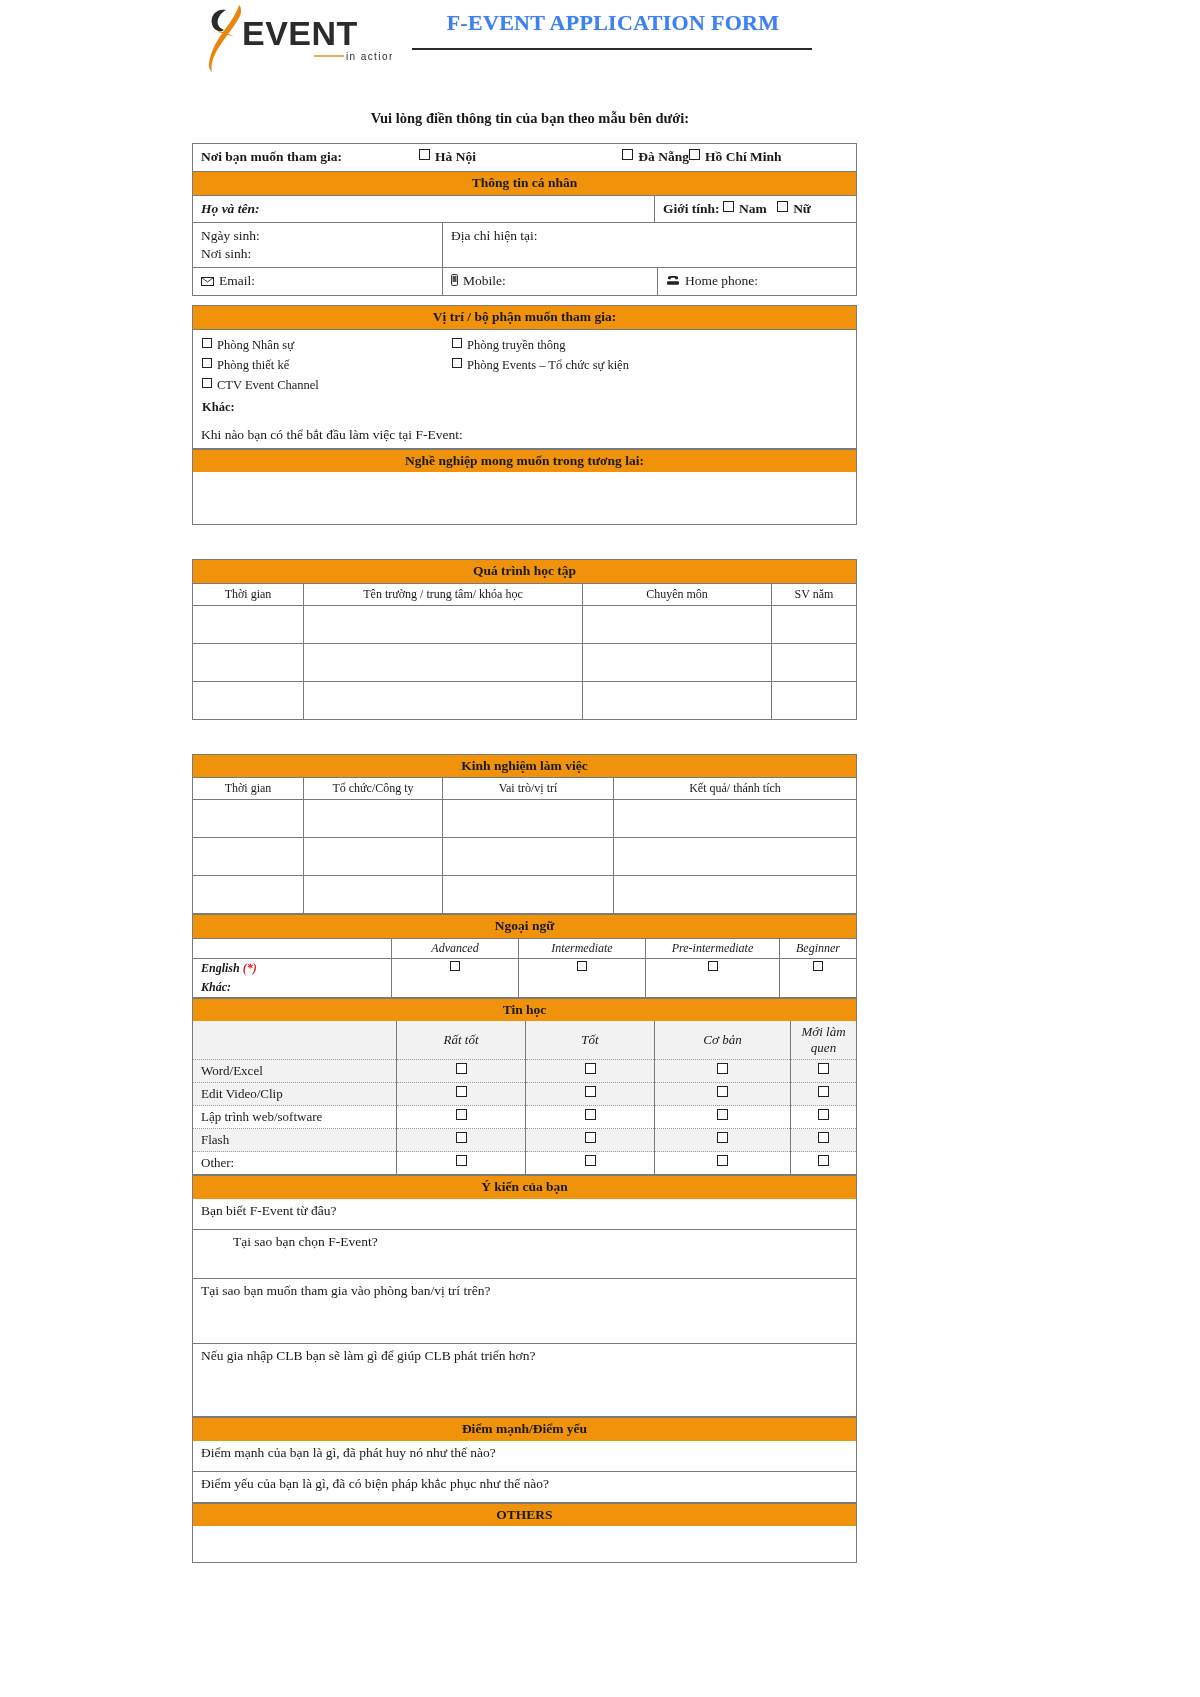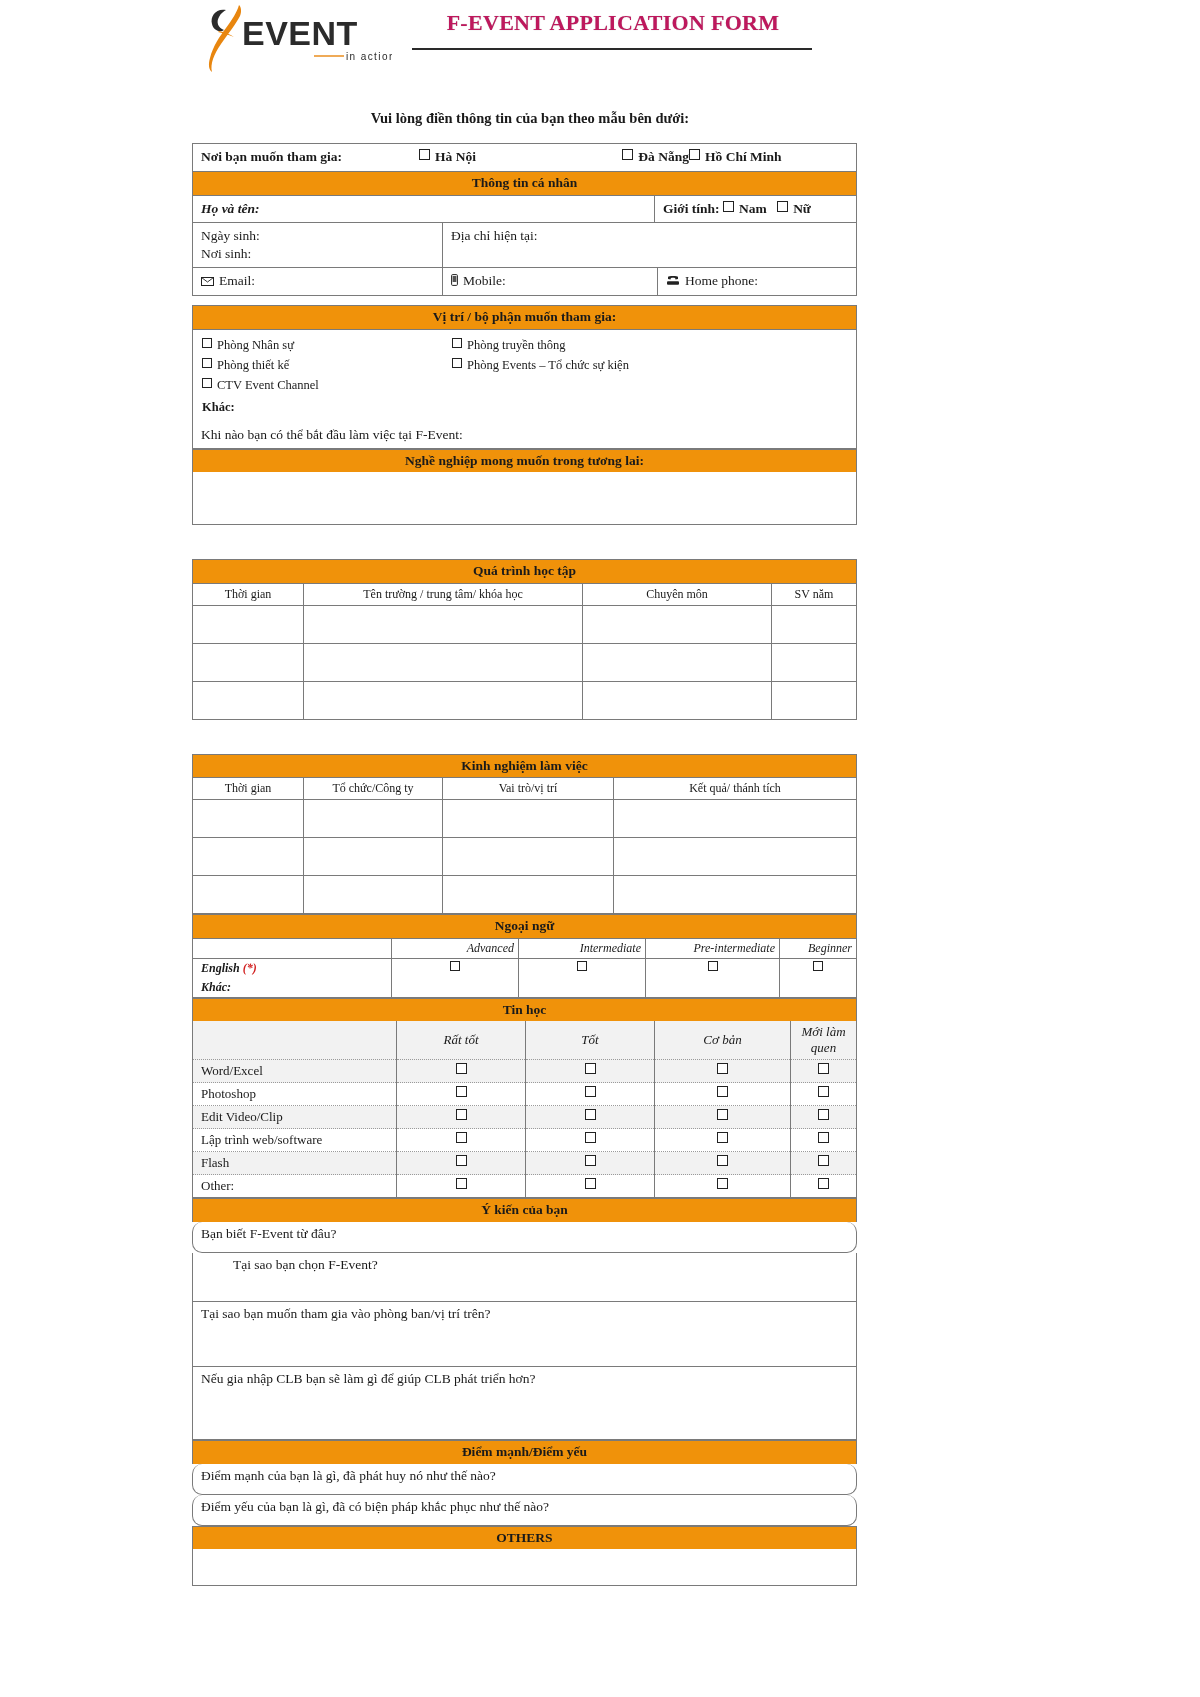--- a/index.html
+++ b/index.html
@@ -40,21 +40,21 @@
     left: 412px;
     top: 10px;
     width: 402px;
     text-align: center;
   }
   .form-title {
     font-family: "Liberation Serif", serif;
     font-weight: bold;
     font-size: 22px;
     letter-spacing: .3px;
-    color: #be185d;
+    color: #3b82f6;
     text-shadow: 0 0 1px rgba(0,0,0,.25);
     white-space: nowrap;
   }
   .title-rule {
     margin-top: 12px;
     border-bottom: 2.5px solid #2a2a2a;
     width: 400px;
   }
   .instruction {
     position: absolute;
@@ -156,40 +156,40 @@
     padding: 3px 5px;
     font-weight: normal;
     text-align: center;
   }
   table.grid td.blank { height: 31px; }
 
   
   table.lang { width:100%; border-collapse: collapse; font-size: 12px; }
   table.lang td { border: 1.2px solid #7a7a7a; padding: 2px 4px; text-align:center; }
   table.lang td.lbl { text-align: left; font-weight: bold; font-style: italic; padding-left: 8px; }
-  table.lang td.hd { font-style: italic; text-align: right; }
+  table.lang td.hd { font-style: italic; }
   .req { color: #d11f1f; }
 
   
   table.it { width:100%; border-collapse: collapse; font-size: 13px; }
   table.it td {
     border-left: 1.2px solid #7a7a7a;
     border-right: 1.2px solid #7a7a7a;
     border-bottom: 1px dotted #9a9a9a;
     padding: 3px 5px;
     text-align: center;
   }
   table.it tr.hdr td { font-style: italic; border-bottom: 1px dotted #9a9a9a; background:#fff;}
   table.it tr.alt td { background: #f2f2f2; }
   table.it td.lbl { text-align:left; padding-left: 8px; font-style: normal; }
   table.it tr:last-child td { border-bottom: 1.2px solid #7a7a7a; }
 
   
   .qline { border: 1.2px solid #7a7a7a; border-top: none; padding: 4px 8px; font-size: 13.5px; }
-  .qline.h28 { min-height: 22px; border-radius: 10px; }
+  .qline.h28 { min-height: 22px; }
   .qline.h46 { min-height: 40px; padding-left: 40px; }
   .qline.h62 { min-height: 56px; }
   .qline.h70 { min-height: 64px; }
   .others-box { height: 36px; border: 1.2px solid #7a7a7a; border-top: none; }
 </style>
 </head>
 <body>
 
 <div class="page">
 
@@ -390,27 +390,20 @@
         <td style="width:125px">Cơ bản</td>
         <td>Mới làm quen</td>
       </tr>
       <tr class="alt">
         <td class="lbl">Word/Excel</td>
         <td><span class="cbx" style="margin-right:0"></span></td>
         <td><span class="cbx" style="margin-right:0"></span></td>
         <td><span class="cbx" style="margin-right:0"></span></td>
         <td><span class="cbx" style="margin-right:0"></span></td>
       </tr>
-      <tr>
-        <td class="lbl">Photoshop</td>
-        <td><span class="cbx" style="margin-right:0"></span></td>
-        <td><span class="cbx" style="margin-right:0"></span></td>
-        <td><span class="cbx" style="margin-right:0"></span></td>
-        <td><span class="cbx" style="margin-right:0"></span></td>
-      </tr>
       <tr class="alt">
         <td class="lbl">Edit Video/Clip</td>
         <td><span class="cbx" style="margin-right:0"></span></td>
         <td><span class="cbx" style="margin-right:0"></span></td>
         <td><span class="cbx" style="margin-right:0"></span></td>
         <td><span class="cbx" style="margin-right:0"></span></td>
       </tr>
       <tr>
         <td class="lbl">Lập trình web/software</td>
         <td><span class="cbx" style="margin-right:0"></span></td>

